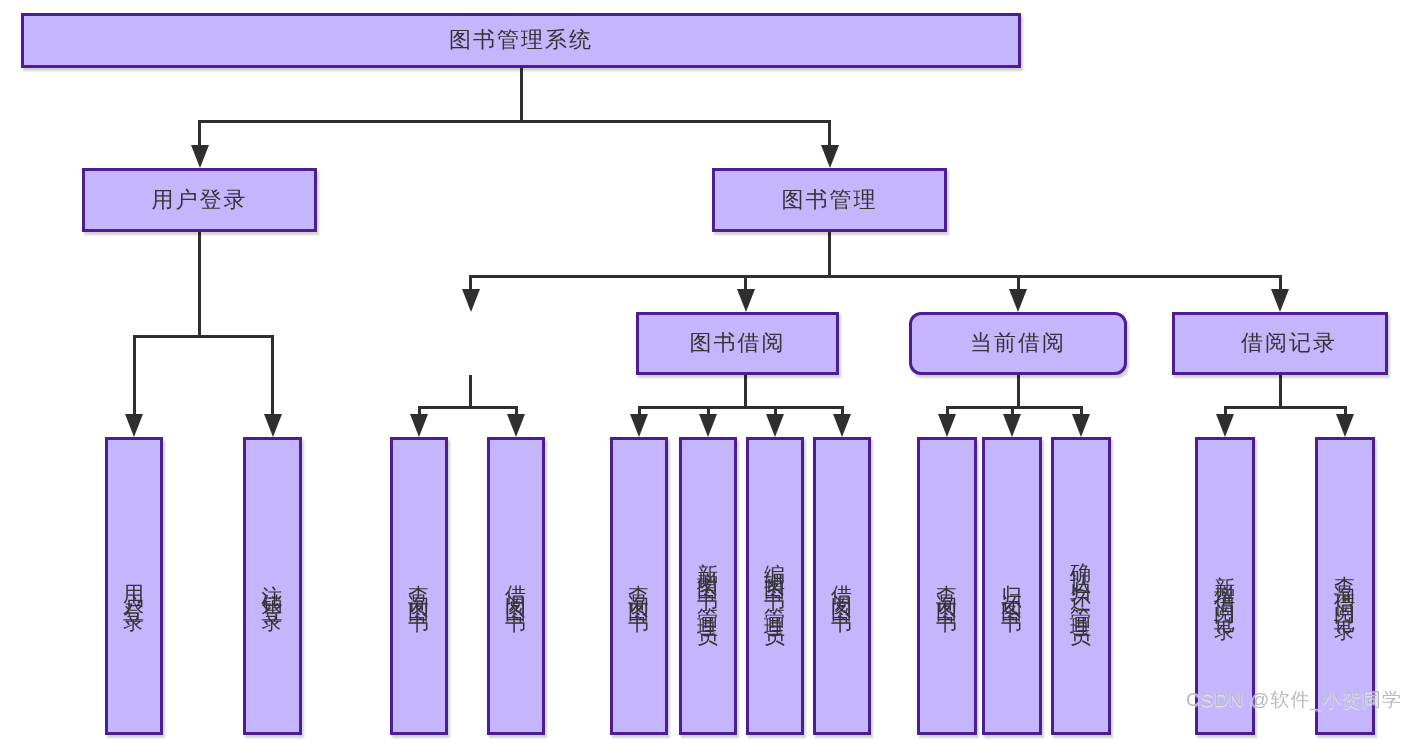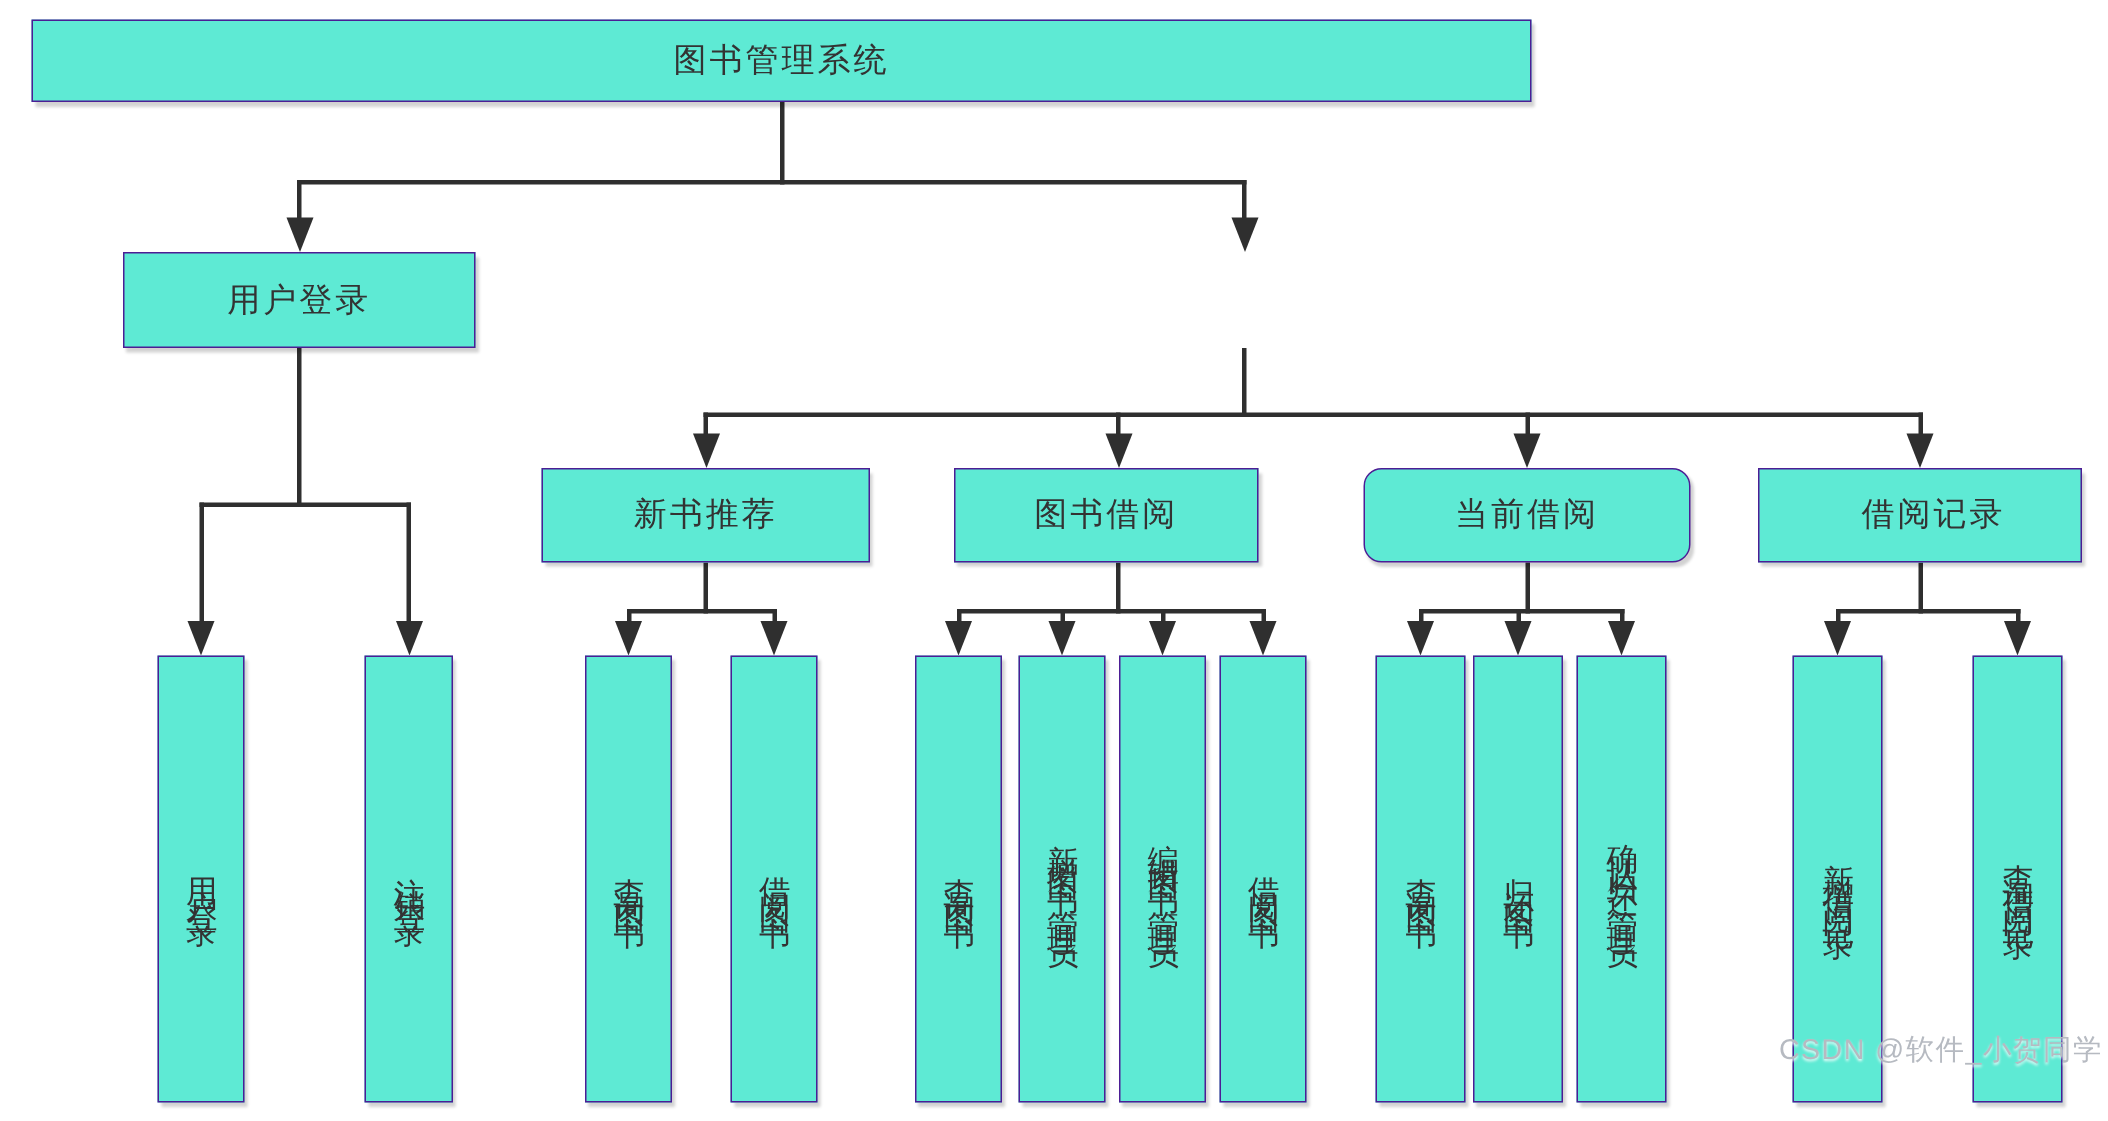--- a/index.html
+++ b/index.html
@@ -6,22 +6,22 @@
   #canvas{
     position:relative;
     width:1405px;height:747px;
     background:#ffffff;
     overflow:hidden;
     font-family:"Liberation Sans","DejaVu Sans",sans-serif;
   }
   .node{
     position:absolute;
     box-sizing:border-box;
-    background:#5eead4;
-    border:1px solid #4c1d95;
+    background:#c4b5fd;
+    border:3px solid #4c1d95;
     display:flex;align-items:center;justify-content:center;
     color:#333333;
     font-size:22px;
     letter-spacing:2px;
     line-height:1.2;
     box-shadow:2px 3px 2px rgba(0,0,0,0.18);
     z-index:2;
     white-space:nowrap;
   }
   .node.vertical{
@@ -57,21 +57,21 @@
     white-space:nowrap;
   }
 </style>
 </head>
 <body>
 
 <div id="canvas">
   <span class="watermark">CSDN @软件_小贺同学</span>
 <div class="node" style="left: 21px; top: 13px; width: 1000px; height: 55px;">图书管理系统</div>
     <div class="node" style="left: 82px; top: 168px; width: 235px; height: 64px;">用户登录</div>
-    <div class="node" style="left: 361px; top: 312px; width: 219px; height: 63px;">新书推荐</div>
+    <div class="node" style="left: 712px; top: 168px; width: 235px; height: 64px;">图书管理</div>
     <div class="node" style="left: 636px; top: 312px; width: 203px; height: 63px;">图书借阅</div>
     <div class="node" style="left: 909px; top: 312px; width: 218px; height: 63px; border-radius: 12px;">当前借阅</div>
     <div class="node" style="left: 1172px; top: 312px; width: 216px; height: 63px; padding-left: 18px;">借阅记录</div>
     <div class="node vertical" style="left: 105px; top: 437px; width: 58px; height: 298px;">用户登录</div>
     <div class="node vertical" style="left: 243px; top: 437px; width: 59px; height: 298px;">注销登录</div>
     <div class="node vertical" style="left: 390px; top: 437px; width: 58px; height: 298px;">查询图书</div>
     <div class="node vertical" style="left: 487px; top: 437px; width: 58px; height: 298px;">借阅图书</div>
     <div class="node vertical" style="left: 610px; top: 437px; width: 58px; height: 298px;">查询图书</div>
     <div class="node vertical" style="left: 679px; top: 437px; width: 58px; height: 298px;">新增图书（管理员）</div>
     <div class="node vertical" style="left: 746px; top: 437px; width: 58px; height: 298px;">编辑图书（管理员）</div>

